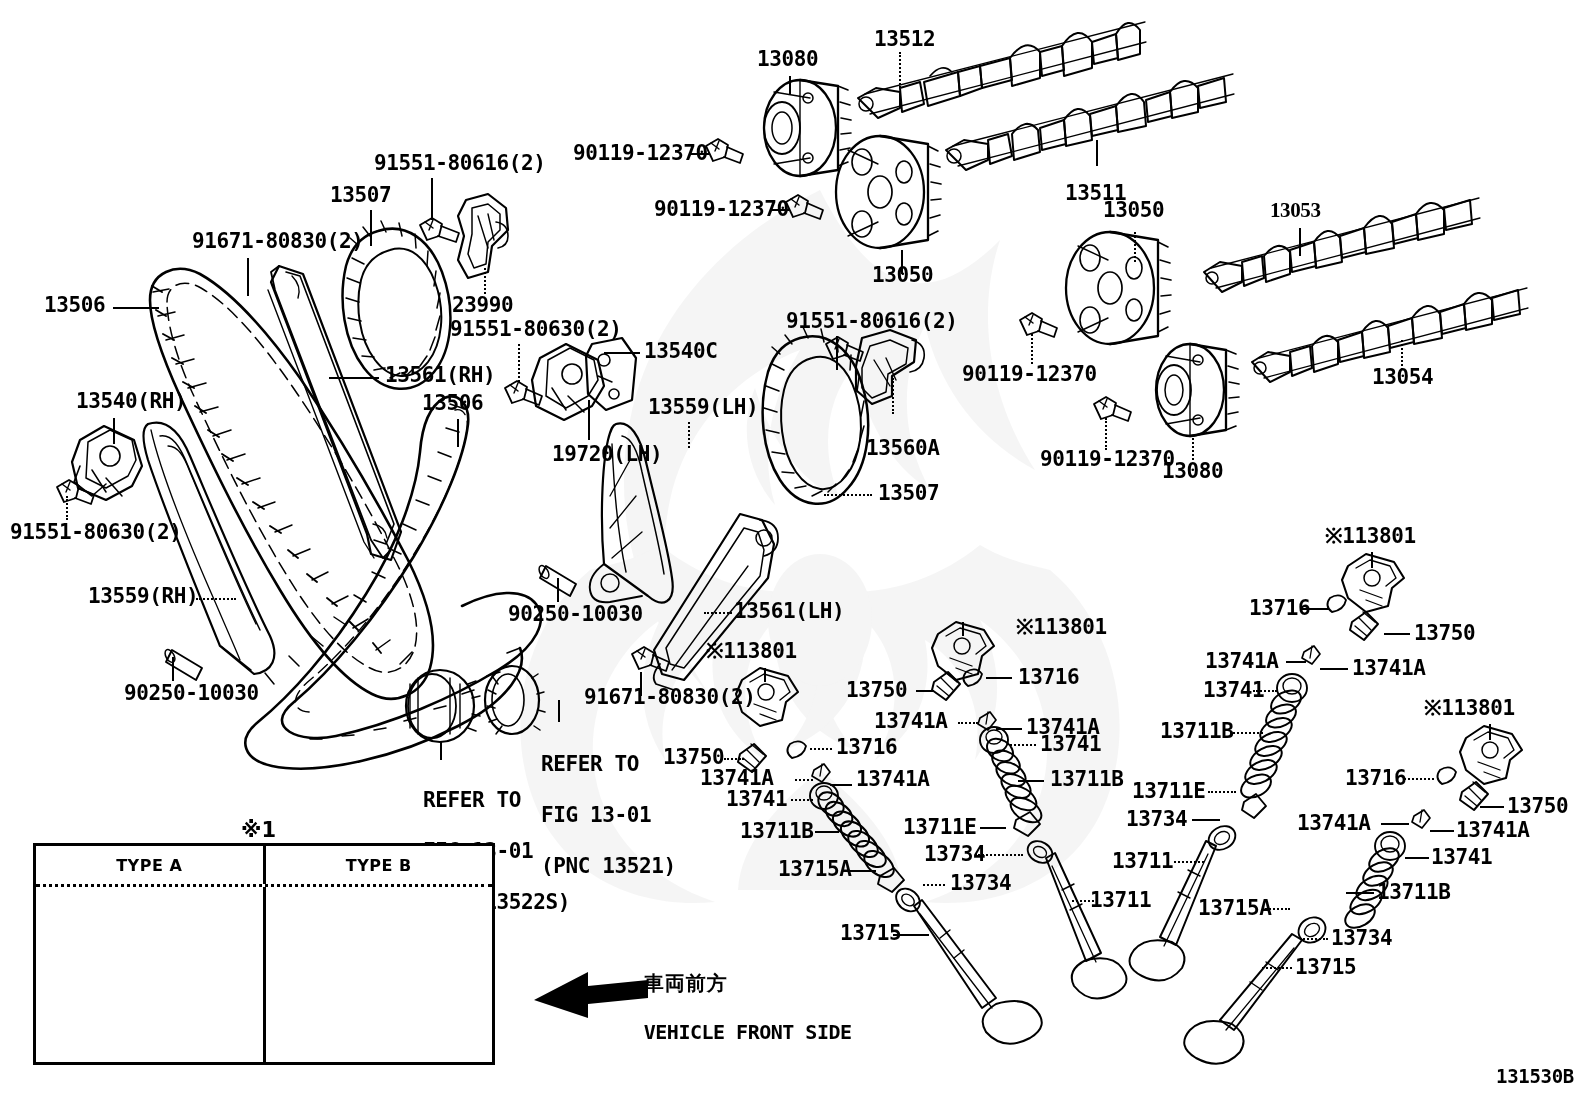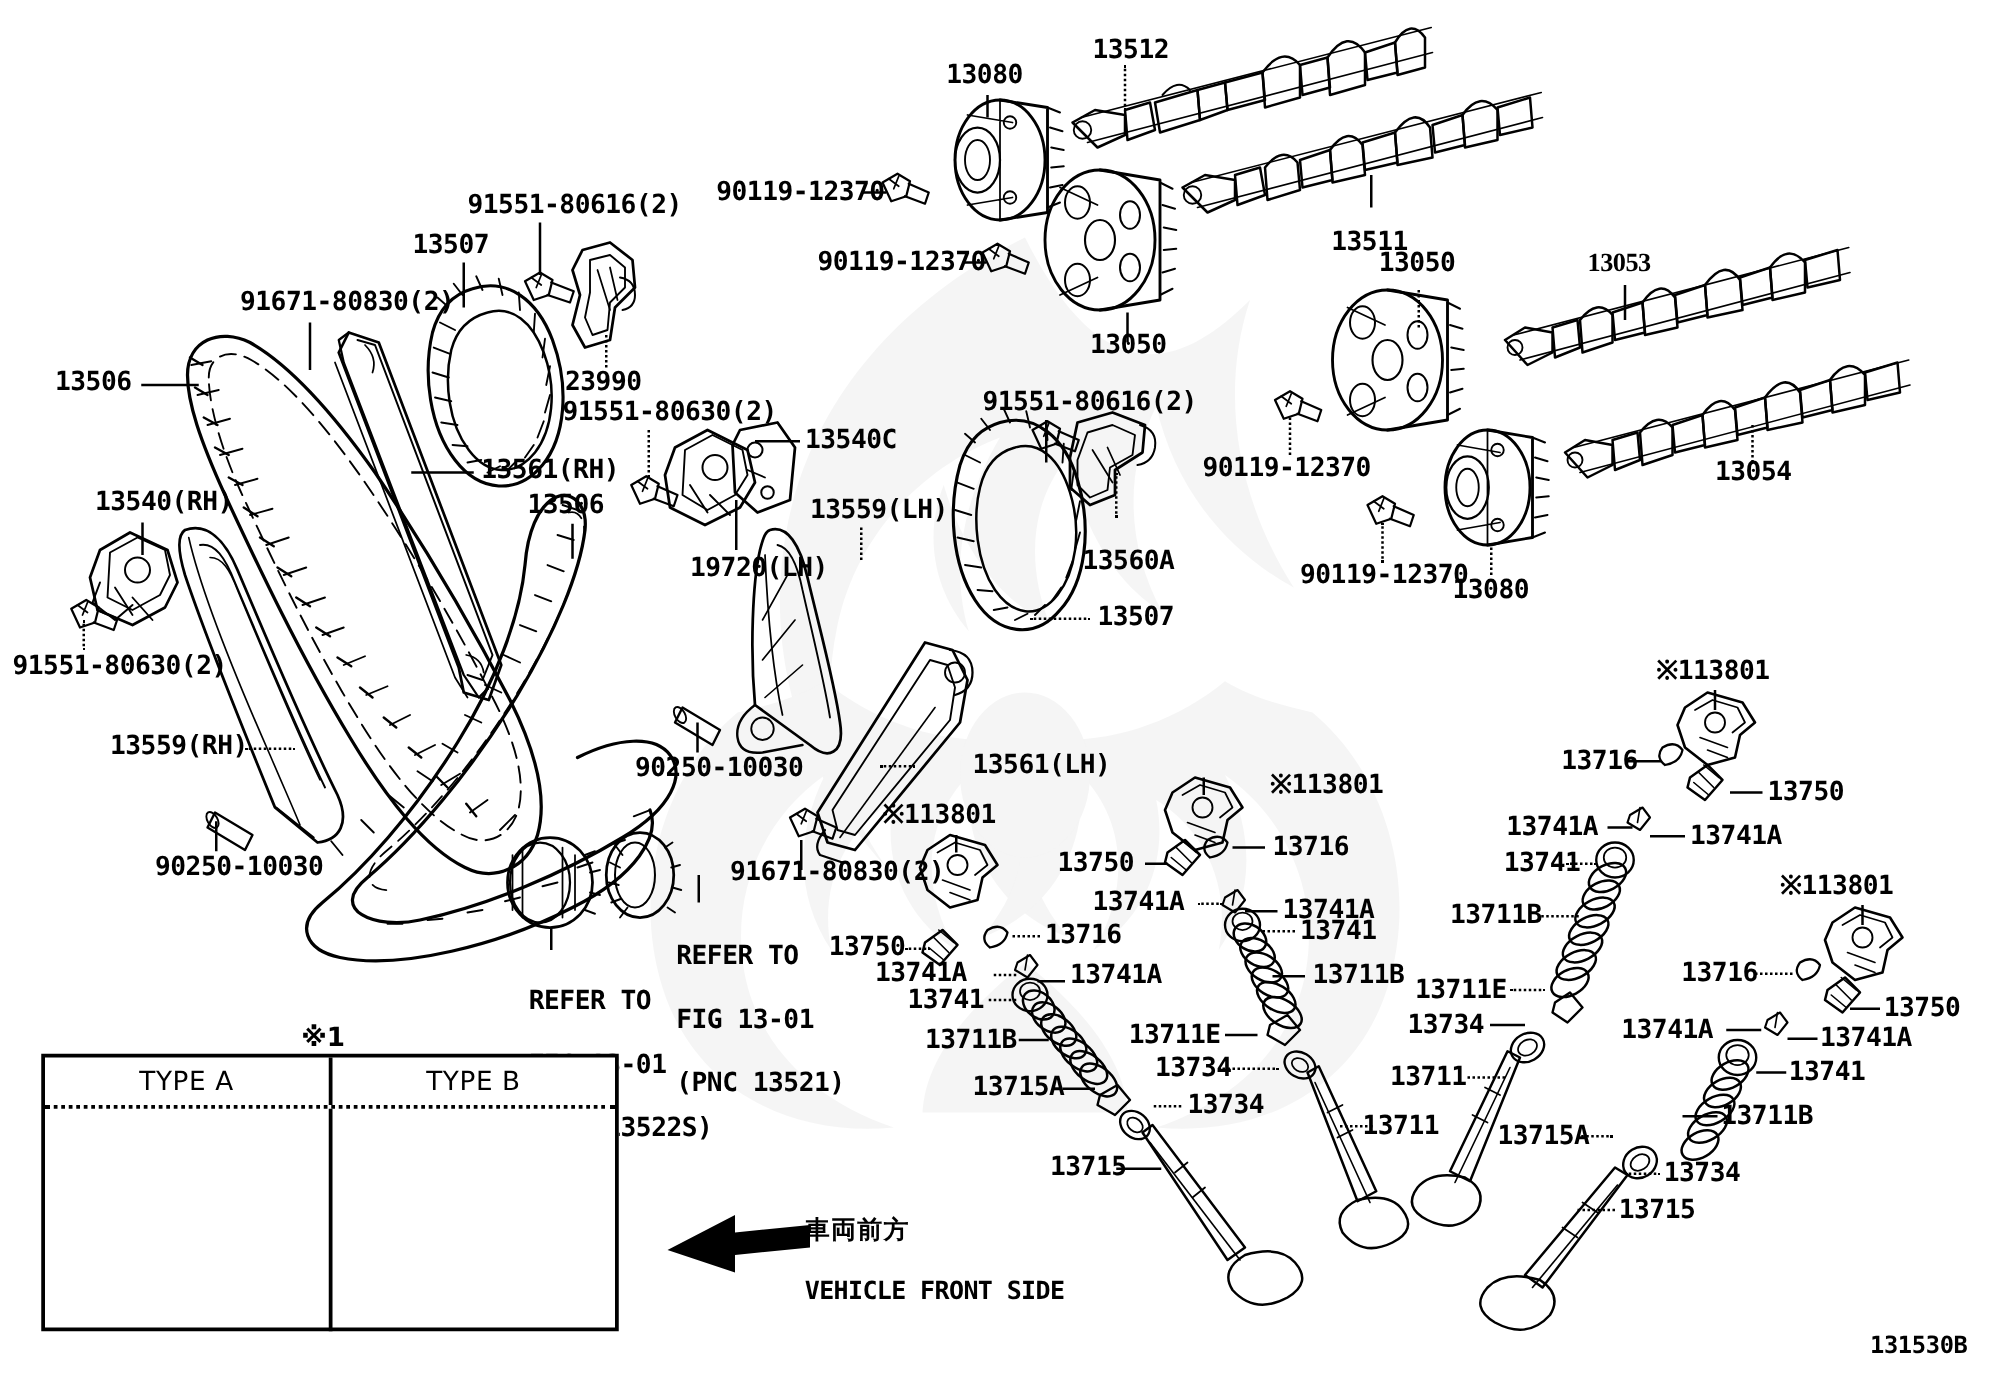--- a/index.html
+++ b/index.html
@@ -56,21 +56,21 @@
     width:462px; height:222px;
     border:3px solid #000;
     box-sizing:border-box;
     background:#fff;
   }
   #legend .lg-row{display:flex;height:38px;}
   #legend .lg-cellhdr{
     flex:1 1 50%;
     display:flex;align-items:center;justify-content:center;
     font-family:"DejaVu Sans","Liberation Sans",sans-serif;
-    font-weight:400;font-size:21px;color:#000;
+    font-weight:700;font-size:16px;color:#000;
     letter-spacing:.5px;
   }
   #legend .lg-cellhdr:first-child{border-right:3px solid #000;}
   #legend .lg-sep{border-top:3px dotted #000;height:0;}
   #legend .lg-body{display:flex;height:178px;}
   #legend .lg-bcell{flex:1 1 50%;position:relative;}
   #legend .lg-bcell:first-child{border-right:3px solid #000;}
   .star-mark{
     position:absolute;
     font-family:"DejaVu Sans","Liberation Sans",sans-serif;
@@ -712,21 +712,21 @@
   <div class="lbl" style="left:385px;  top:364px;">13561(RH)</div>
   <div class="lbl" style="left:422px;  top:392px;">13506</div>
   <div class="lbl" style="left:76px;   top:390px;">13540(RH)</div>
   <div class="lbl" style="left:10px;   top:521px;">91551-80630(2)</div>
   <div class="lbl" style="left:88px;   top:585px;">13559(RH)</div>
   <div class="lbl" style="left:124px;  top:682px;">90250-10030</div>
   <div class="lbl" style="left:644px;  top:340px;">13540C</div>
   <div class="lbl" style="left:552px;  top:443px;">19720(LH)</div>
   <div class="lbl" style="left:648px;  top:396px;">13559(LH)</div>
   <div class="lbl" style="left:508px;  top:603px;">90250-10030</div>
-  <div class="lbl" style="left:778px;  top:600px;text-align:right;">13561(LH)</div>
+  <div class="lbl" style="left:734px;  top:600px;text-align:right;">13561(LH)</div>
   <div class="lbl" style="left:584px;  top:686px;">91671-80830(2)</div>
   <div class="lbl" style="left:786px;  top:310px;">91551-80616(2)</div>
   <div class="lbl" style="left:866px;  top:437px;">13560A</div>
   <div class="lbl" style="left:878px;  top:482px;">13507</div>
   <div class="lbl" style="left:757px;  top:48px;">13080</div>
   <div class="lbl" style="left:874px;  top:28px;">13512</div>
   <div class="lbl" style="left:573px;  top:142px;">90119-12370</div>
   <div class="lbl" style="left:654px;  top:198px;">90119-12370</div>
   <div class="lbl" style="left:872px;  top:264px;">13050</div>
   <div class="lbl" style="left:1065px; top:166px;margin-top:16px;">13511</div>

